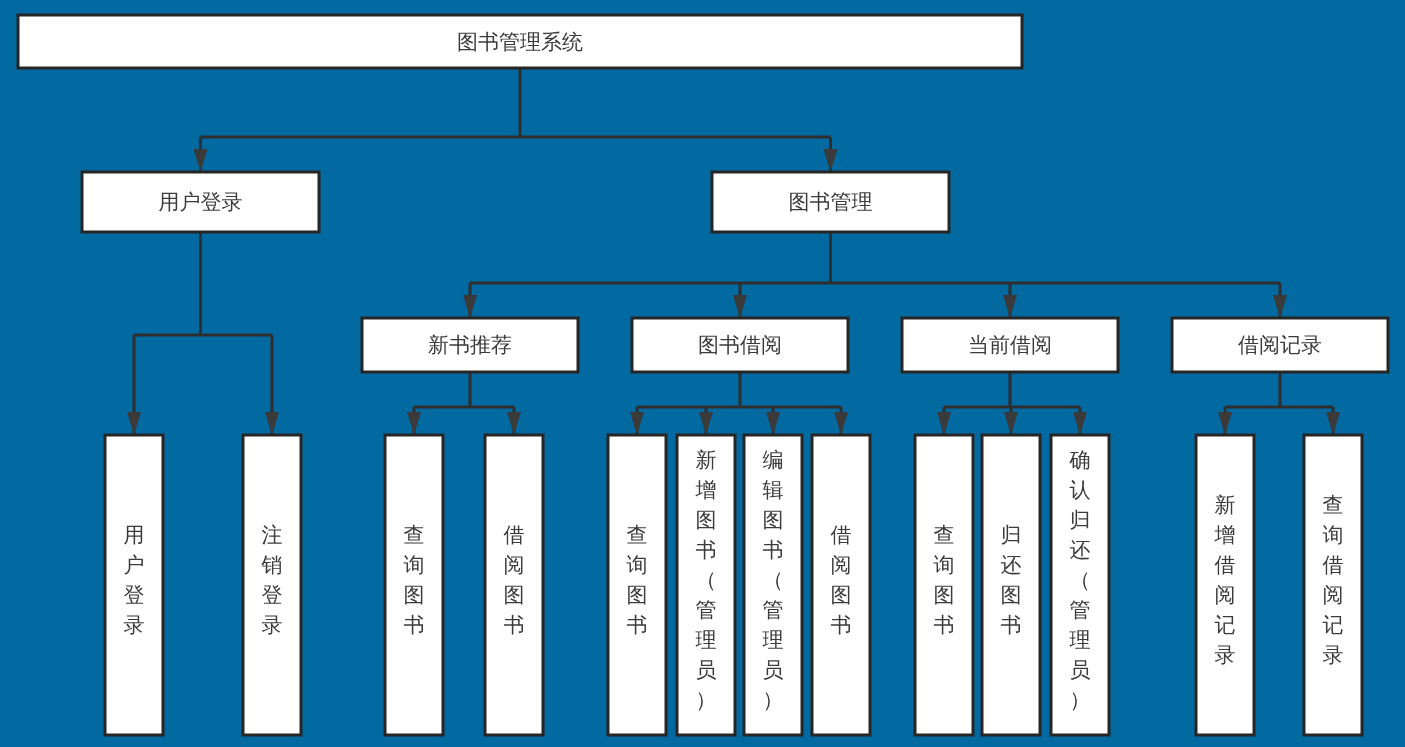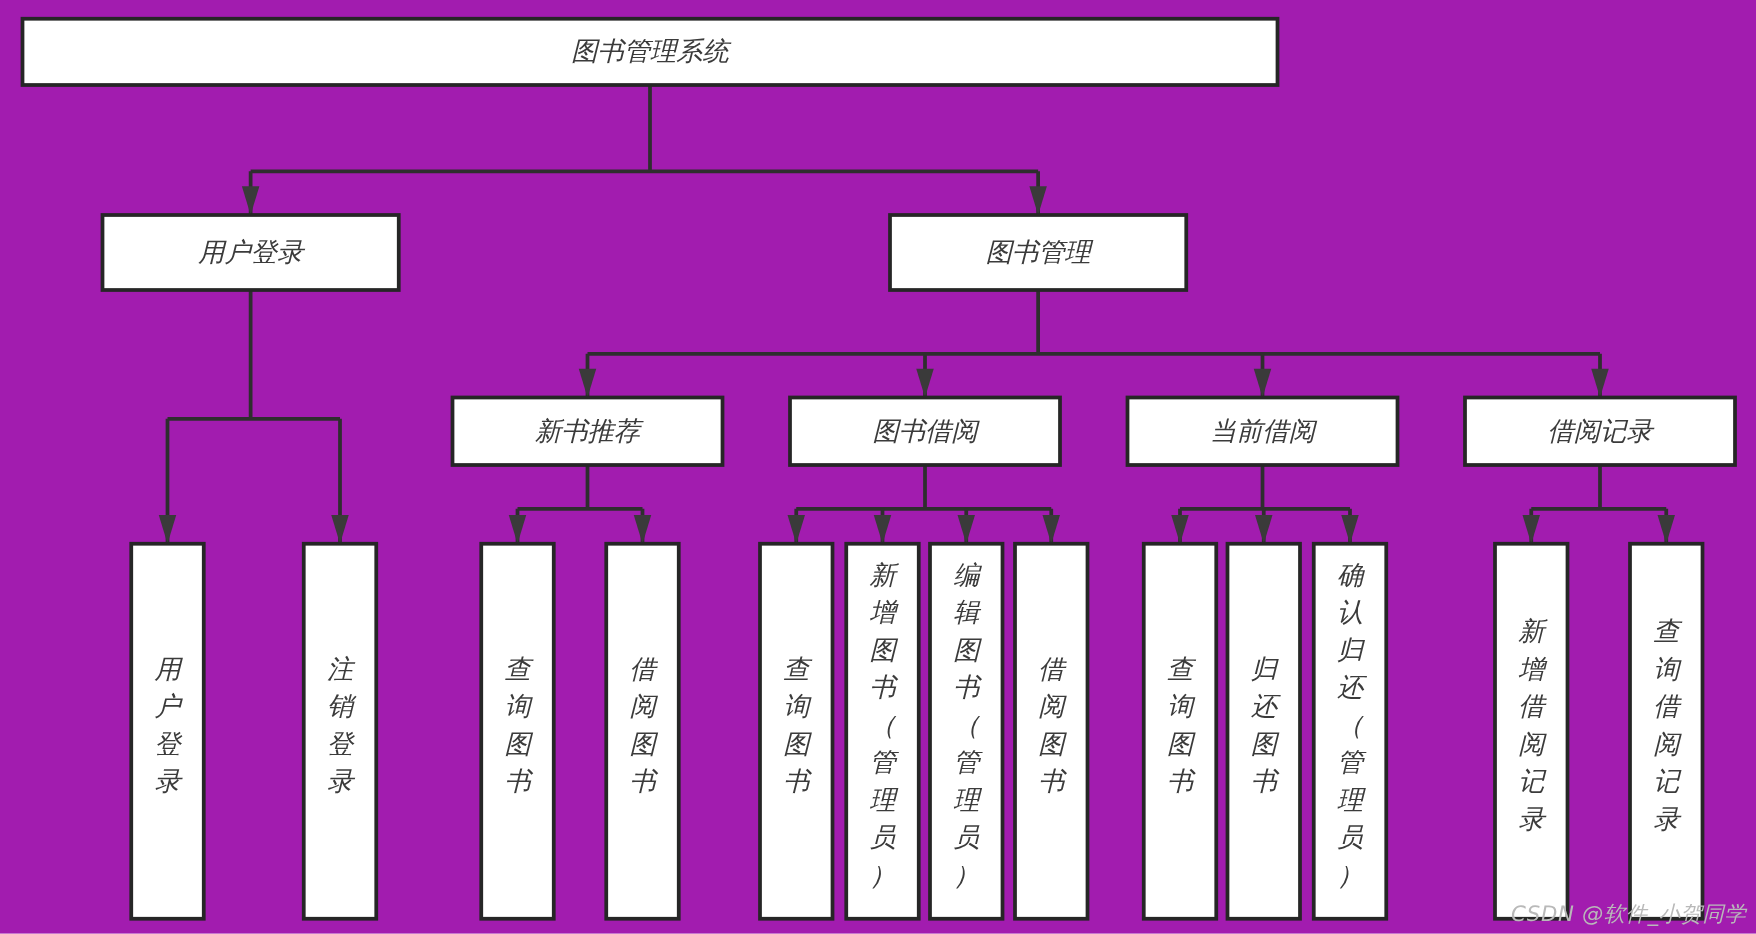--- a/index.html
+++ b/index.html
@@ -7,23 +7,22 @@
     padding: 0;
     background: #ffffff;
   }
   body {
     font-family: "Liberation Sans", "DejaVu Sans", sans-serif;
   }
   #diagram-root {
     position: relative;
     width: 1405px;
     height: 747px;
-    background: #a21caf;
+    background: #0369a1;
     overflow: hidden;
-    font-style: italic;
   }
   svg.diagram-canvas {
     position: absolute;
     top: 0;
     left: 0;
     width: 1405px;
     height: 747px;
   }
   .node-box {
     fill: #ffffff;
@@ -200,14 +199,13 @@
         <g>
           <rect x="1196" y="435" width="58" height="300" class="node-box"></rect>
           <text x="1225" y="512" class="node-label-vertical"><tspan x="1225" dy="0">新</tspan><tspan x="1225" dy="30">增</tspan><tspan x="1225" dy="30">借</tspan><tspan x="1225" dy="30">阅</tspan><tspan x="1225" dy="30">记</tspan><tspan x="1225" dy="30">录</tspan></text>
         </g>
         <g>
           <rect x="1304" y="435" width="58" height="300" class="node-box"></rect>
           <text x="1333" y="512" class="node-label-vertical"><tspan x="1333" dy="0">查</tspan><tspan x="1333" dy="30">询</tspan><tspan x="1333" dy="30">借</tspan><tspan x="1333" dy="30">阅</tspan><tspan x="1333" dy="30">记</tspan><tspan x="1333" dy="30">录</tspan></text>
         </g>
       </g>
   </svg>
-  <div class="watermark">CSDN @软件_小贺同学</div>
 </div>
 
 </body></html>

